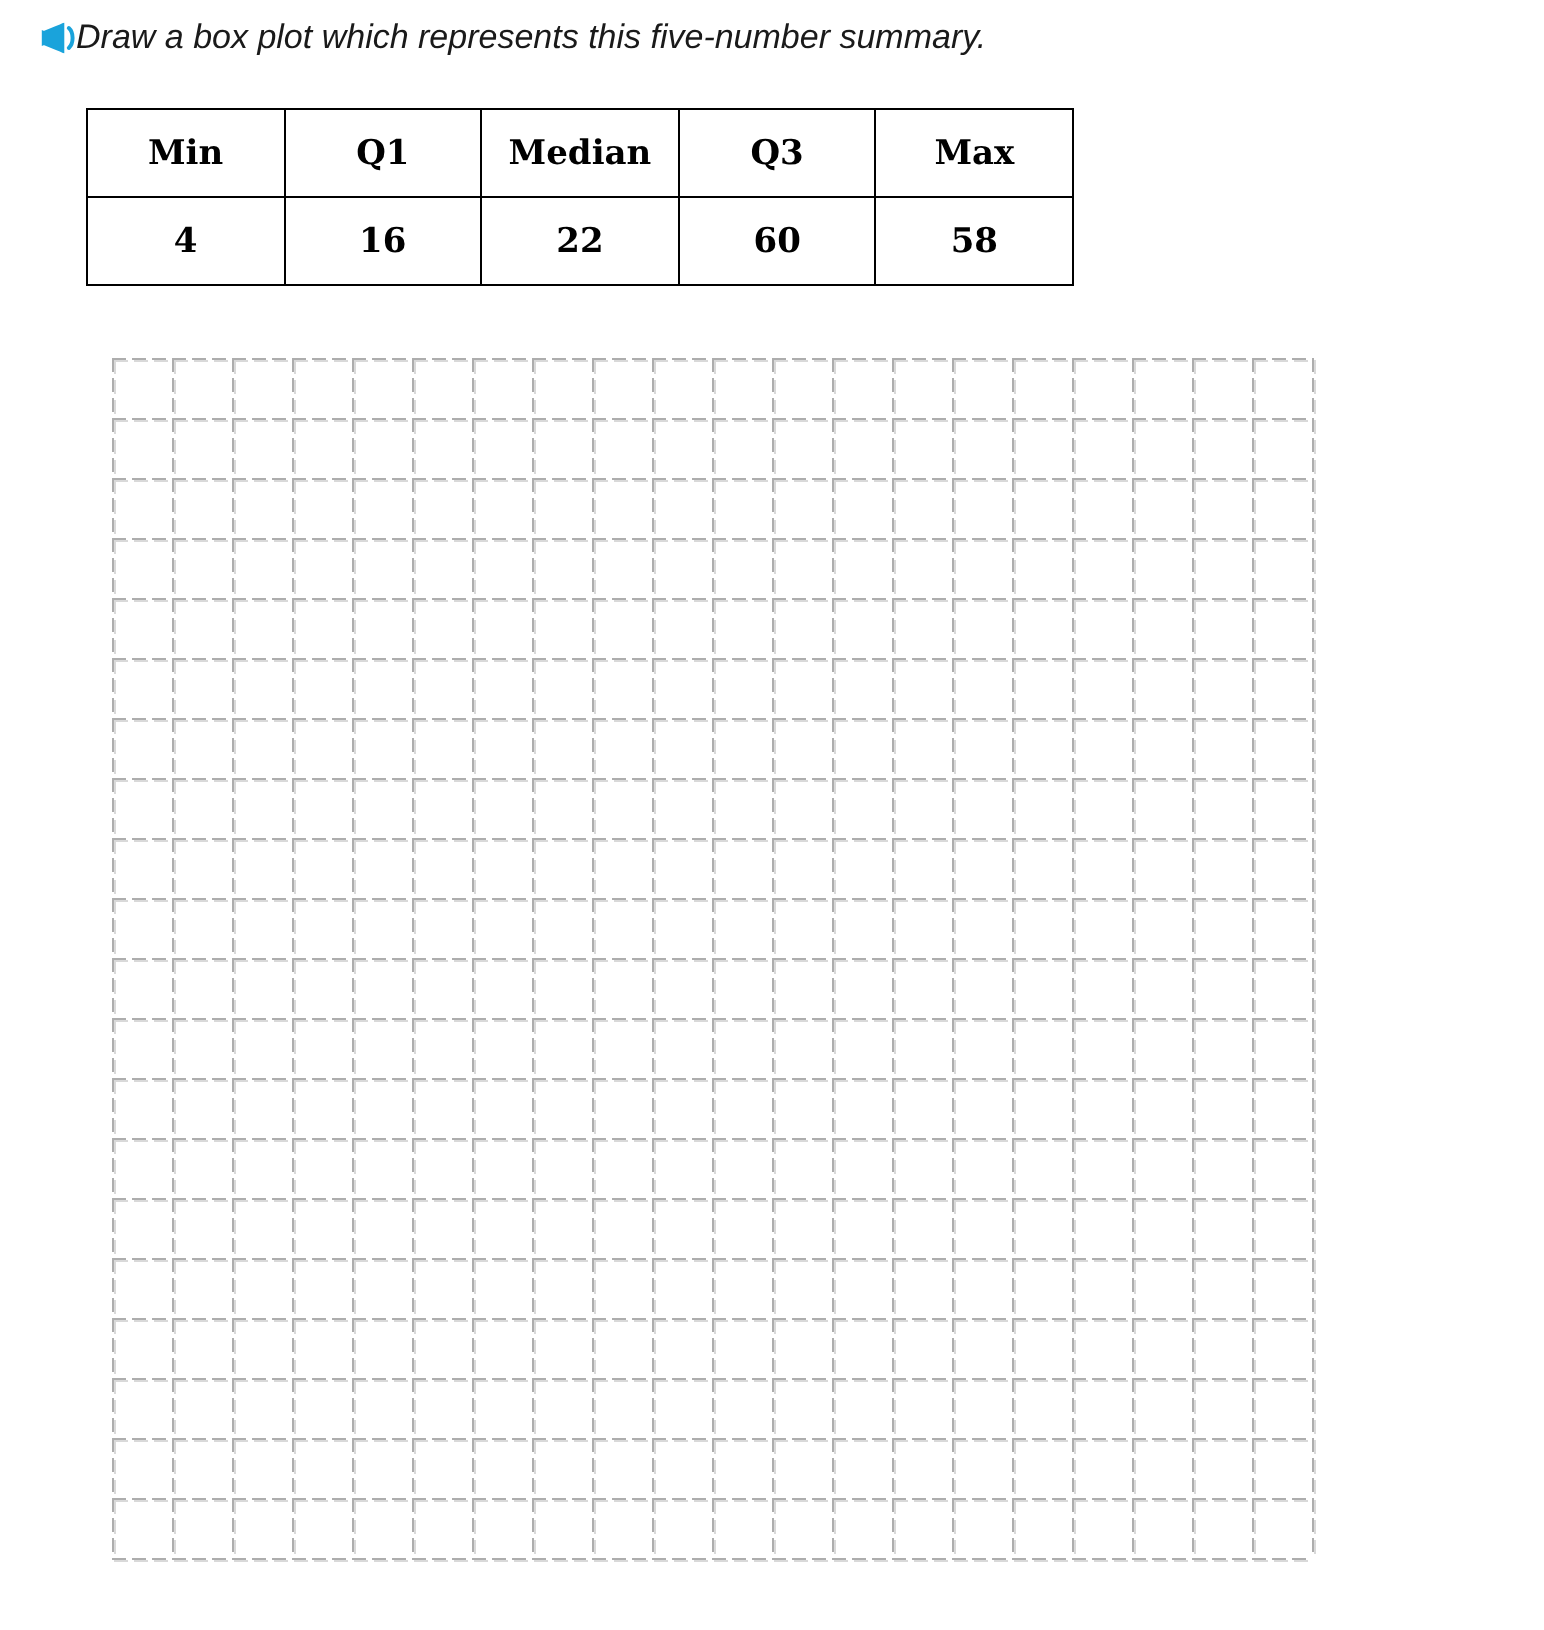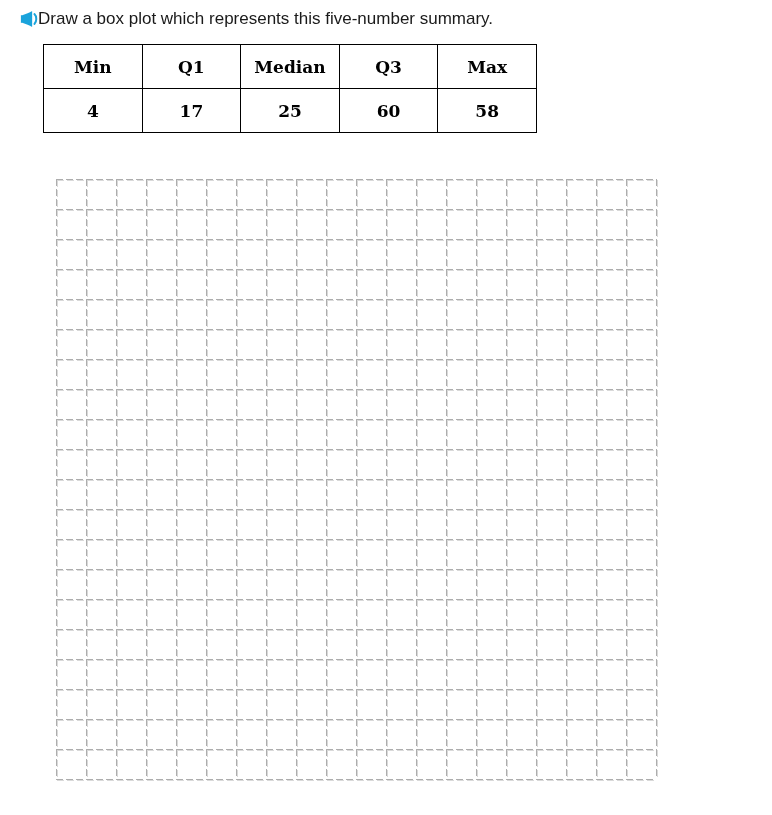--- a/index.html
+++ b/index.html
@@ -26,25 +26,26 @@
     align-items: center;
     justify-content: center;
     cursor: pointer;
     flex: 0 0 auto;
   }
   .prompt-text {
     font-size: 17px;
     color: #1a1a1a;
     white-space: nowrap;
     line-height: 20px;
+    font-style: italic;
   }
   table.summary-table {
     position: absolute;
     left: 43px;
-    top: 44px;
+    top: 54px;
     width: 494px;
     border-collapse: collapse;
     table-layout: fixed;
   }
   table.summary-table th,
   table.summary-table td {
     border: 1px solid #000000;
     height: 44px;
     text-align: center;
     vertical-align: middle;
@@ -83,22 +84,22 @@
     <tbody>
       <tr>
         <th>Min</th>
         <th>Q1</th>
         <th>Median</th>
         <th>Q3</th>
         <th>Max</th>
       </tr>
       <tr>
         <td>4</td>
-        <td>17</td>
-        <td>25</td>
+        <td>16</td>
+        <td>22</td>
         <td>60</td>
         <td>58</td>
       </tr>
     </tbody>
   </table>
 
   <div class="grid-wrap">
     <svg id="grid-svg" width="602" height="602" viewBox="0 0 602 602">
         <line x1="1.5" y1="1" x2="1.5" y2="601" stroke="#d9d9d9" stroke-width="1" stroke-dasharray="7 3"></line>
         <line x1="31.5" y1="1" x2="31.5" y2="601" stroke="#d9d9d9" stroke-width="1" stroke-dasharray="7 3"></line>

